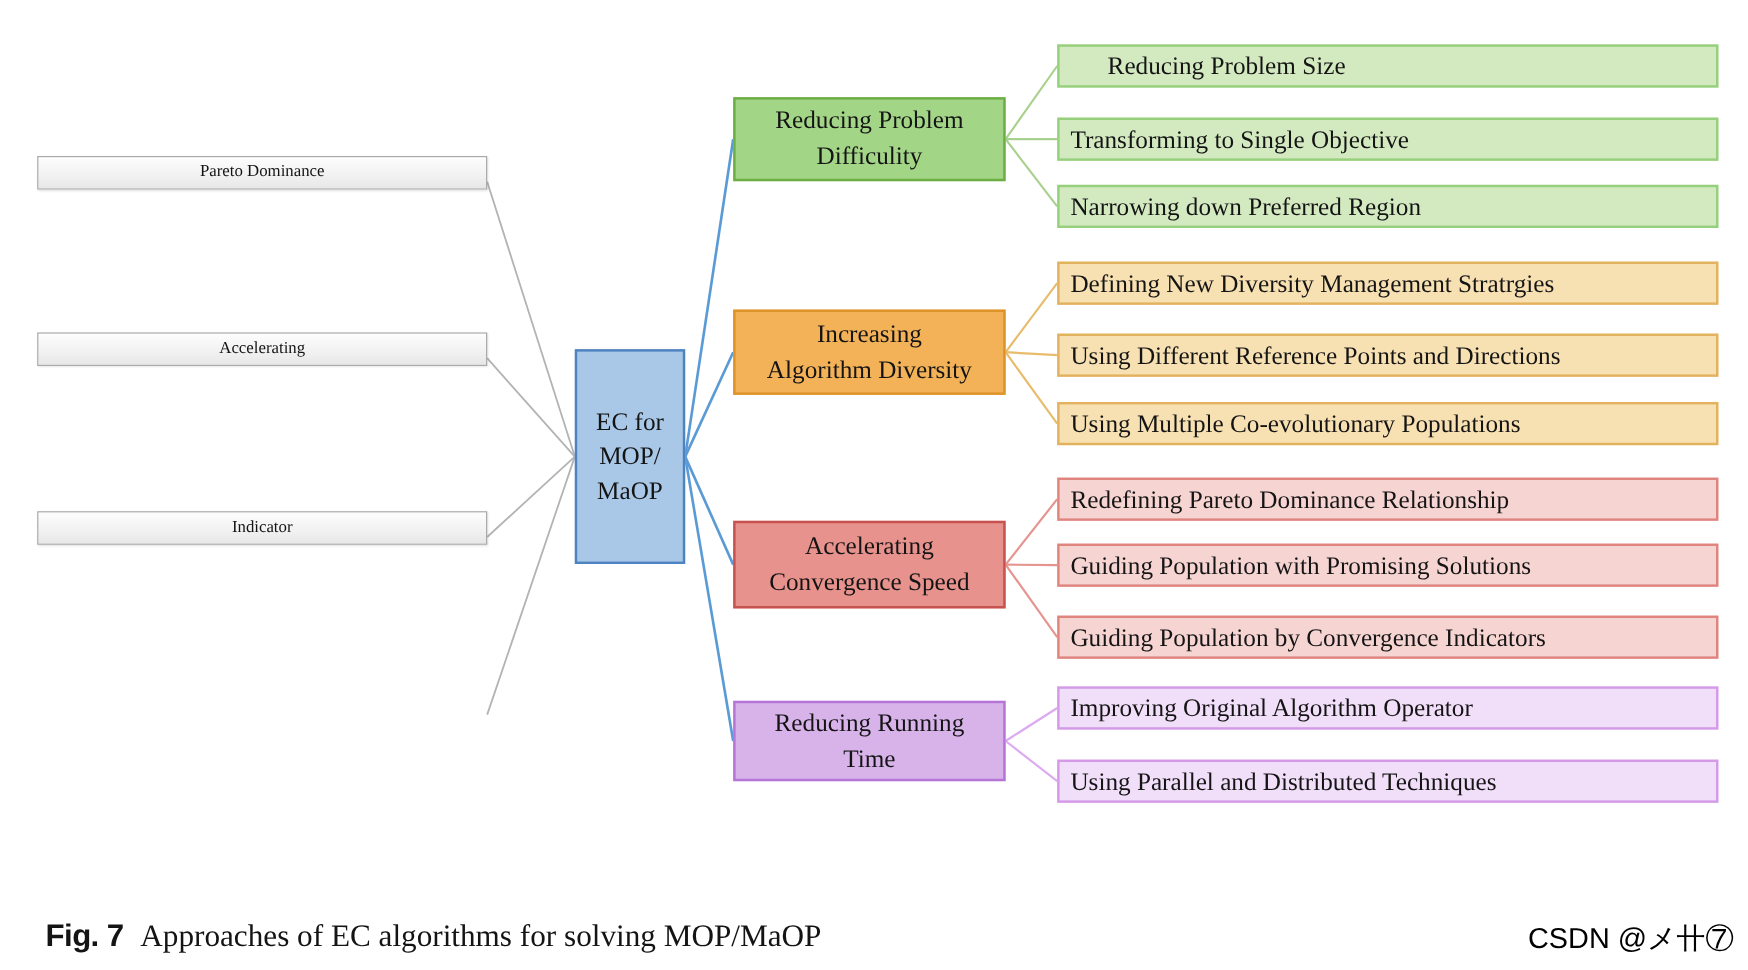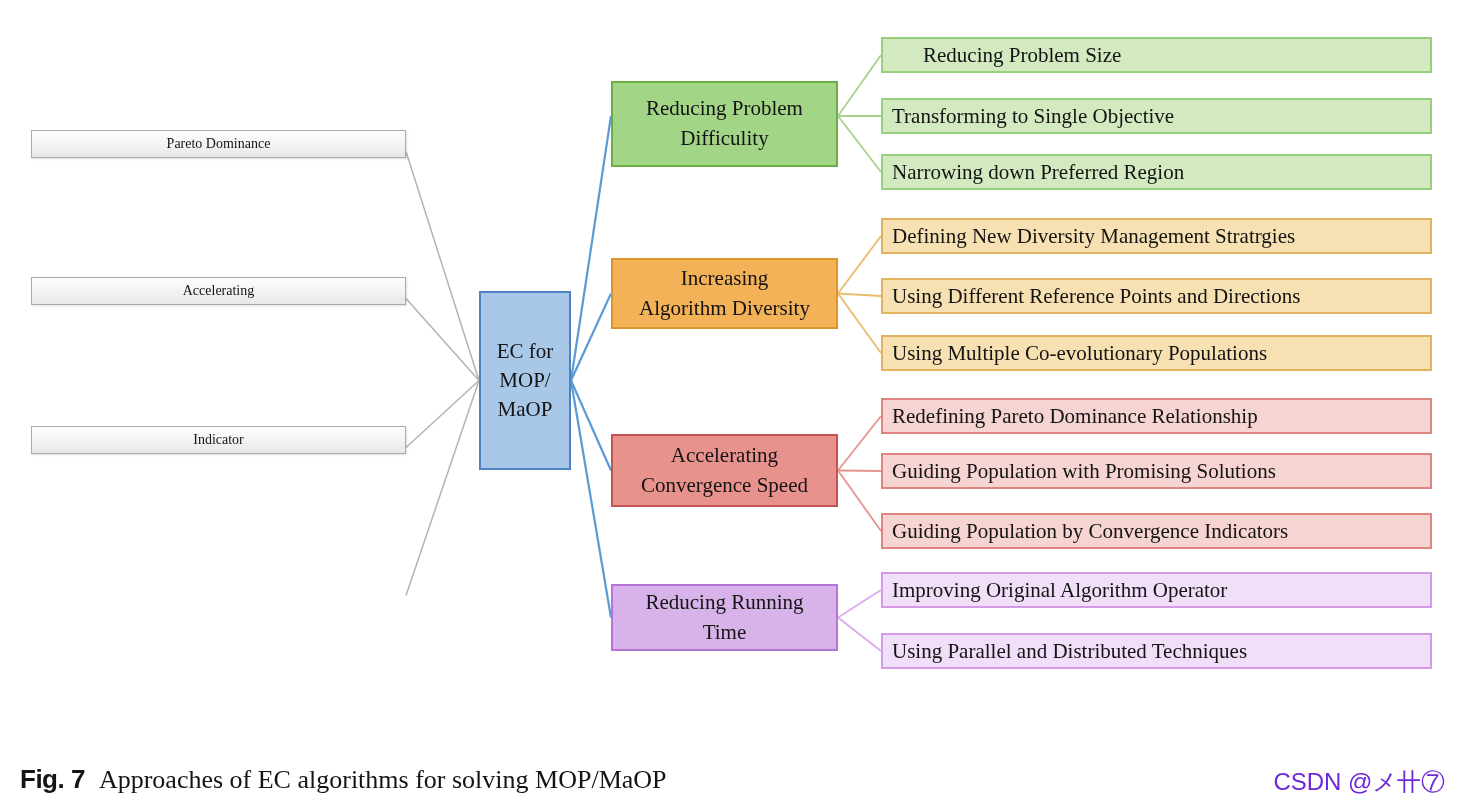--- a/index.html
+++ b/index.html
@@ -45,54 +45,54 @@
   }
 
   
   .cat-box {
     left: 611px; width: 227px;
     border: 2px solid;
     display: flex; align-items: center; justify-content: center;
     text-align: center; white-space: pre-line;
     font-size: 21px; line-height: 1.42;
   }
-  #cat-0 { top: 81px;  height: 86px; }
+  #cat-0 { top: 81px;  height: 70px; }
   #cat-1 { top: 258px; height: 71px; }
   #cat-2 { top: 434px; height: 73px; }
   #cat-3 { top: 584px; height: 67px; }
 
   
   .leaf {
     left: 881px; width: 551px; height: 36px;
     border: 2px solid;
     display: flex; align-items: center;
     padding-left: 9px;
     font-size: 21px;
   }
   #leaf-0-0 { top: 37px; padding-left: 40px; }  #leaf-0-1 { top: 98px; }  #leaf-0-2 { top: 154px; }
   #leaf-1-0 { top: 218px; } #leaf-1-1 { top: 278px; } #leaf-1-2 { top: 335px; }
   #leaf-2-0 { top: 398px; } #leaf-2-1 { top: 453px; } #leaf-2-2 { top: 513px; }
   #leaf-3-0 { top: 572px; } #leaf-3-1 { top: 633px; }
 
   
   .caption {
-    position: absolute; left: 20px; top: 764px;
+    position: absolute; left: 38px; top: 764px;
     font-size: 26px; white-space: nowrap;
   }
   .fig-label {
     font-family: "Liberation Sans", sans-serif;
     font-weight: bold;
     margin-right: 14px;
     letter-spacing: -0.5px;
   }
   .watermark {
     position: absolute; right: 12px; top: 766px;
     font-family: "Liberation Sans", sans-serif;
     font-size: 24px;
-    color: #6d28d9;
+    color: #000000;
     white-space: nowrap;
   }
 </style>
 </head>
 <body>
 
 <div class="canvas">
   <svg id="connectors" viewBox="0 0 1457 808">
       <line x1="406" y1="151.5" x2="479" y2="380.5" stroke="#b3b3b3" stroke-width="1.5"></line>
       <line x1="406" y1="298.5" x2="479" y2="380.5" stroke="#b3b3b3" stroke-width="1.5"></line>

